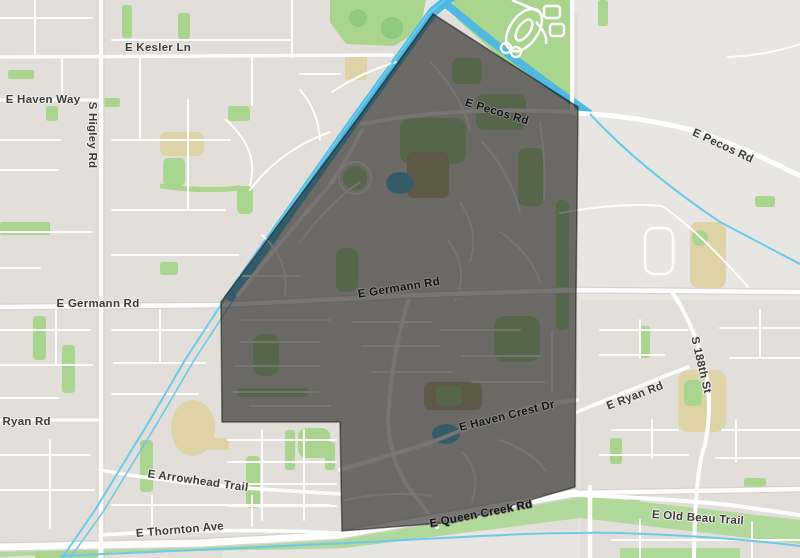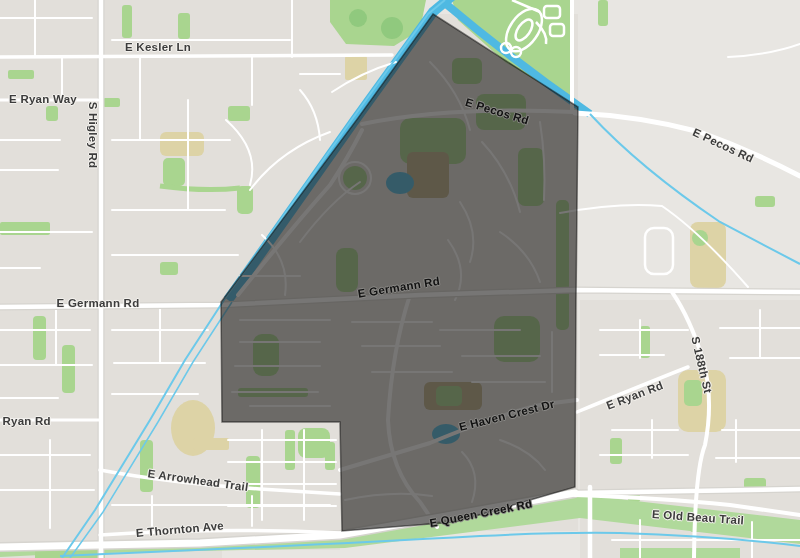--- a/index.html
+++ b/index.html
@@ -259,21 +259,21 @@
         <circle cx="516" cy="52" r="5"></circle>
     <path d="M536,22 Q548,34 546,44"></path>
     <path d="M512,0 L540,12"></path>
   </g>
 
   <polygon id="region-polygon" points="433,14 578,107 576,300 575,487 455,522 342,531 340,422 222,422 221,302 358,118" fill="rgba(35,34,33,0.62)" stroke="rgba(10,10,10,0.5)" stroke-width="1.5"></polygon>
 </svg>
 
 <div id="labels">
       <div class="road-label" style="left: 158px; top: 48px; transform: translate(-50%, -50%) rotate(0deg);">E Kesler Ln</div>
-      <div class="road-label" style="left: 43px; top: 100px; transform: translate(-50%, -50%) rotate(0deg);">E Ryan Way</div>
+      <div class="road-label" style="left: 43px; top: 100px; transform: translate(-50%, -50%) rotate(0deg);">E Haven Way</div>
       <div class="road-label" style="left: 92px; top: 135px; transform: translate(-50%, -50%) rotate(90deg);">S Higley Rd</div>
       <div class="road-label inside" style="left: 497px; top: 112px; transform: translate(-50%, -50%) rotate(17deg);">E Pecos Rd</div>
       <div class="road-label" style="left: 723px; top: 146px; transform: translate(-50%, -50%) rotate(25deg);">E Pecos Rd</div>
       <div class="road-label" style="left: 98px; top: 304px; transform: translate(-50%, -50%) rotate(0deg);">E Germann Rd</div>
       <div class="road-label inside" style="left: 399px; top: 288px; transform: translate(-50%, -50%) rotate(-9deg);">E Germann Rd</div>
       <div class="road-label" style="left: 701px; top: 365px; transform: translate(-50%, -50%) rotate(77deg);">S 188th St</div>
       <div class="road-label" style="left: 21px; top: 422px; transform: translate(-50%, -50%) rotate(0deg);">E Ryan Rd</div>
       <div class="road-label" style="left: 635px; top: 396px; transform: translate(-50%, -50%) rotate(-21deg);">E Ryan Rd</div>
       <div class="road-label inside" style="left: 507px; top: 416px; transform: translate(-50%, -50%) rotate(-14deg);">E Haven Crest Dr</div>
       <div class="road-label" style="left: 198px; top: 481px; transform: translate(-50%, -50%) rotate(8deg);">E Arrowhead Trail</div>

